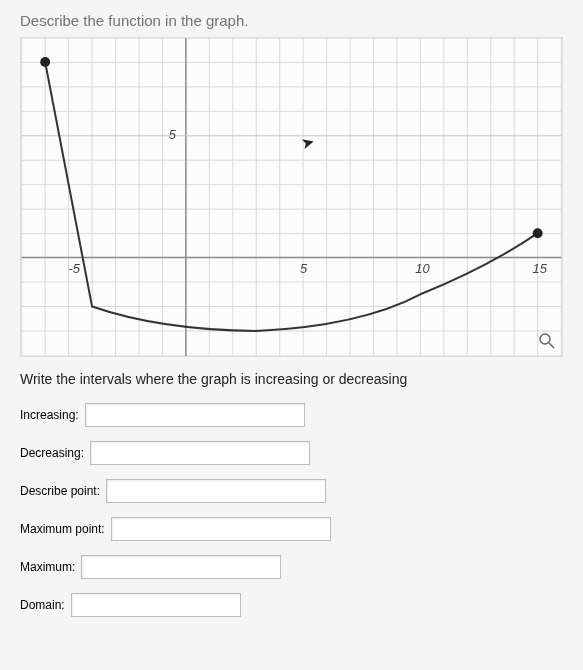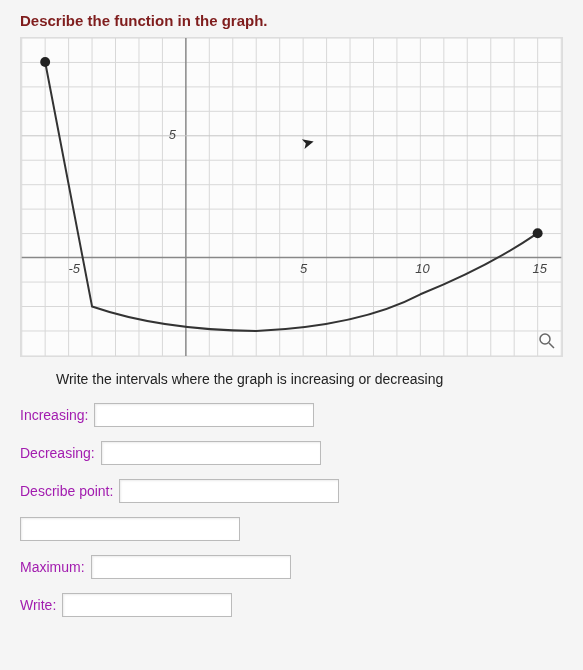--- a/index.html
+++ b/index.html
@@ -7,50 +7,49 @@
       width: 583px;
       height: 670px;
       background: #f5f5f5;
       font-family: Arial, sans-serif;
       padding: 12px 20px;
       color: #333;
       position: relative;
     }
     .title {
       font-size: 15px;
-      font-weight: bold;
-      color: #7f1d1d;
+      font-weight: normal;
+      color: #737373;
       margin-bottom: 8px;
     }
     .graph-container {
       width: 543px;
       height: 320px;
       background: #fcfcfc;
       position: relative;
       border: 1px solid #ddd;
       margin-bottom: 14px;
     }
     .graph-container svg {
       width: 100%;
       height: 100%;
     }
     .instruction {
       font-size: 14px;
       color: #222;
       margin-bottom: 16px;
-      margin-left: 36px;
     }
     .field-row {
       display: flex;
       align-items: center;
       margin-bottom: 14px;
     }
     .field-label {
-      font-size: 14px;
-      color: #a21caf;
+      font-size: 12px;
+      color: #000000;
       margin-right: 6px;
     }
     .field-input {
       border: 1px solid #bbb;
       background: #fff;
       height: 24px;
       padding: 2px 6px;
       font-size: 13px;
       box-shadow: inset 1px 1px 2px rgba(0,0,0,0.08);
     }
@@ -159,24 +158,25 @@
   <span class="field-label">Decreasing:</span>
   <input class="field-input w-long" value="" style="">
 </div>
 
 <div class="field-row">
   <span class="field-label">Describe point:</span>
   <input class="field-input w-long" value="" style="">
 </div>
 
 <div class="field-row">
+  <span class="field-label">Maximum point:</span>
   <input class="field-input w-long" value="" style="">
 </div>
 
 <div class="field-row">
   <span class="field-label">Maximum:</span>
   <input class="field-input w-med" value="" style="">
 </div>
 
 <div class="field-row">
-  <span class="field-label">Write:</span>
+  <span class="field-label">Domain:</span>
   <input class="field-input w-short" value="" style="">
 </div>
 
 </body></html>

